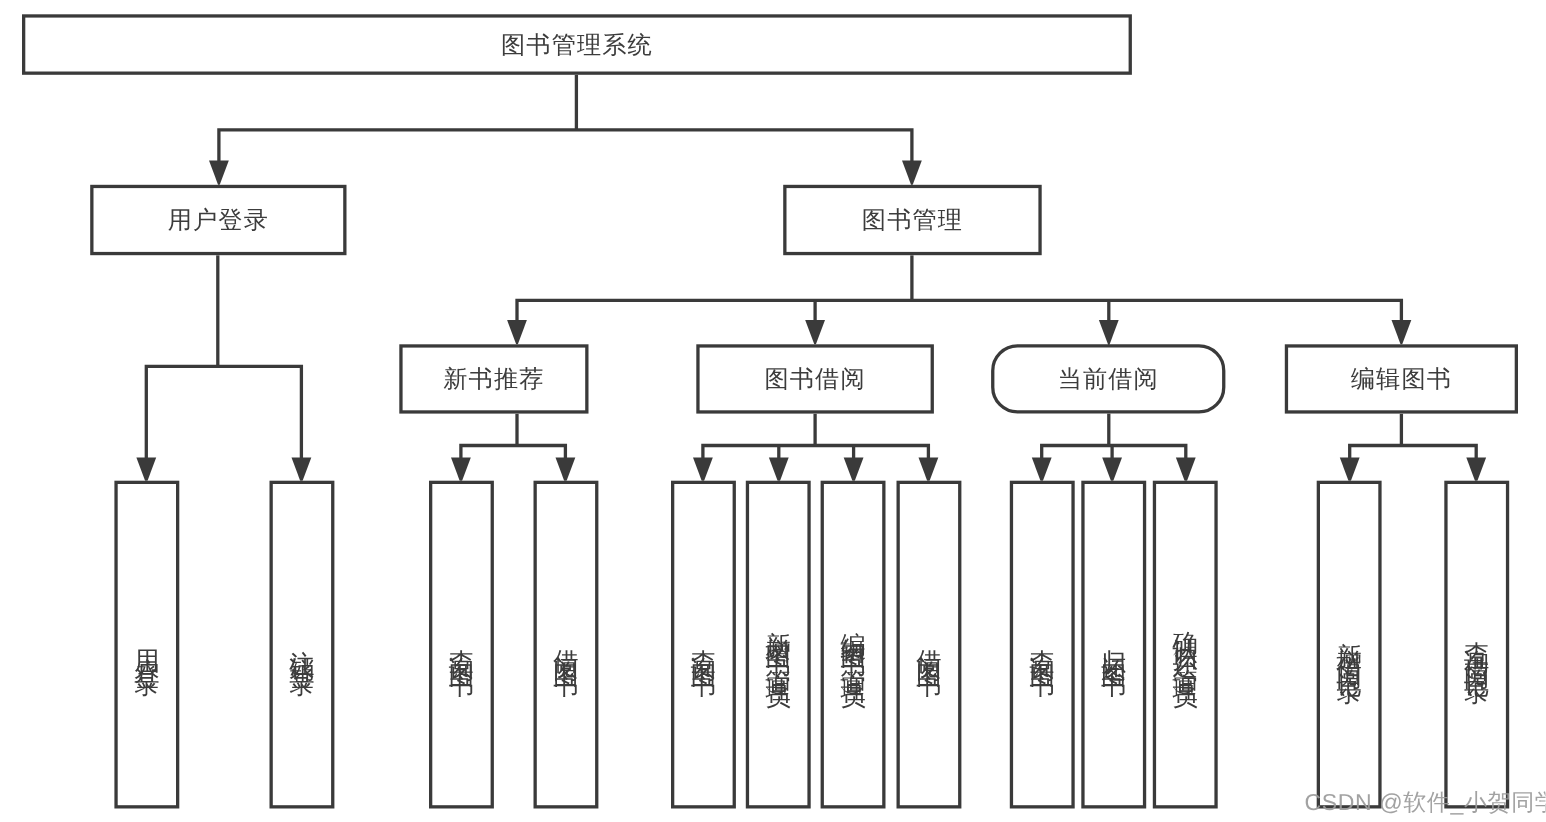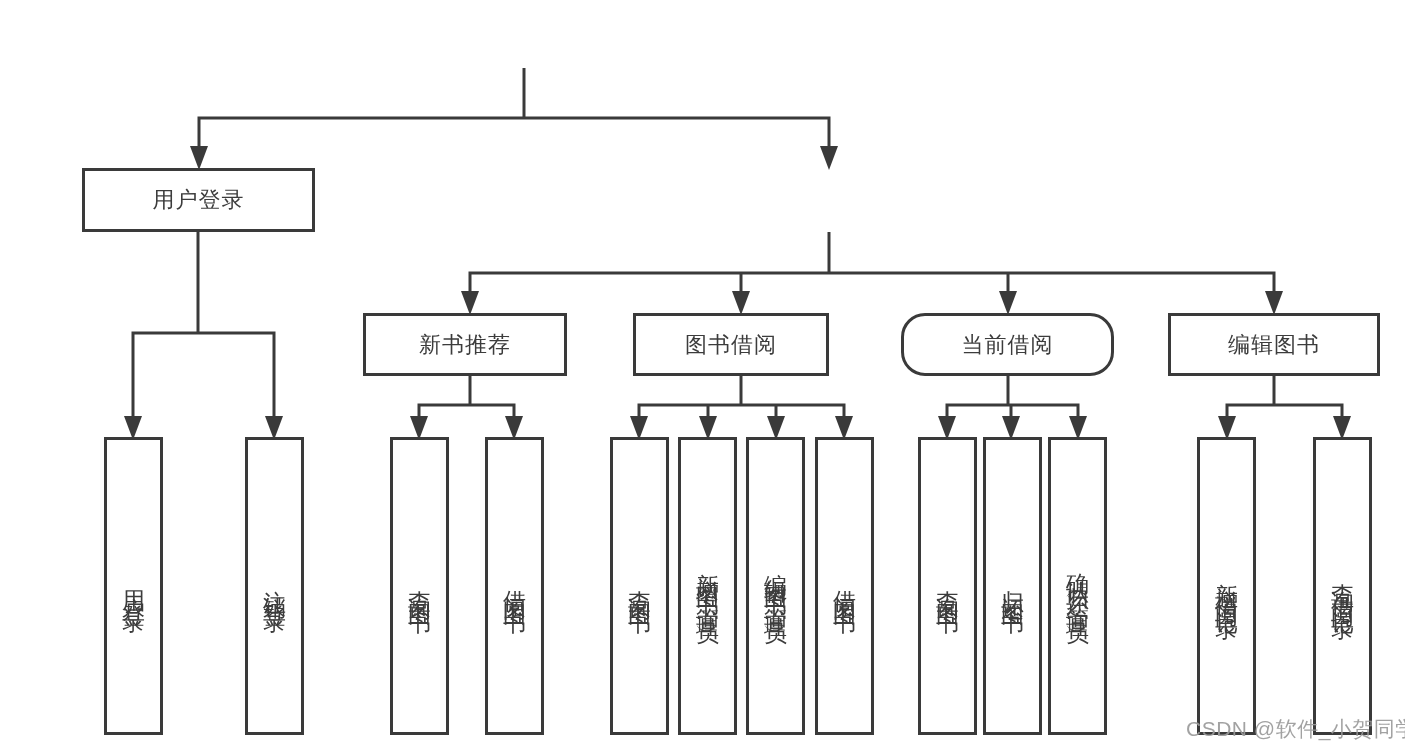--- a/index.html
+++ b/index.html
@@ -25,22 +25,22 @@
   .hbox { height: 64px; }
   .vbox {
     top: 437px; width: 59px; height: 298px;
     writing-mode: vertical-rl; text-orientation: mixed;
     font-size: 23px; letter-spacing: 7px; line-height: 1;
   }
   .root  { left: 20px;  top: 13px;  width: 1009px; height: 55px; }
   .l2a   { left: 82px;  top: 168px; width: 233px; }
   .l2b   { left: 712px; top: 168px; width: 235px; }
   .l3    { top: 313px; height: 63px; }
-  .l3a   { left: 363px;  width: 204px; }
-  .l3b   { left: 633px;  width: 196px; }
+  .l3a   { left: 363px;  width: 172px; }
+  .l3b   { left: 633px;  width: 216px; }
   .l3c   { left: 901px;  width: 213px; border-radius: 24px; }
   .l3d   { left: 1168px; width: 212px; }
   .lf1  { left: 104px; }  .lf2  { left: 245px; }
   .lf3  { left: 390px; }  .lf4  { left: 485px; }
   .lf5  { left: 610px; }  .lf6  { left: 678px; }
   .lf7  { left: 746px; }  .lf8  { left: 815px; }
   .lf9  { left: 918px; }  .lf10 { left: 983px; }
   .lf11 { left: 1048px; }
   .lf12 { left: 1197px; } .lf13 { left: 1313px; }
   .watermark {
@@ -99,22 +99,24 @@
       <polygon points="767,416 785,416 776,440"></polygon>
       <polygon points="835,416 853,416 844,440"></polygon>
       <polygon points="938,416 956,416 947,440"></polygon>
       <polygon points="1002,416 1020,416 1011,440"></polygon>
       <polygon points="1069,416 1087,416 1078,440"></polygon>
       <polygon points="1218,416 1236,416 1227,440"></polygon>
       <polygon points="1333,416 1351,416 1342,440"></polygon>
     </g>
   </svg>
 
+  <div class="box root">图书管理系统</div>
 
   <div class="box hbox l2a">用户登录</div>
+  <div class="box hbox l2b">图书管理</div>
 
   <div class="box l3 l3a">新书推荐</div>
   <div class="box l3 l3b">图书借阅</div>
   <div class="box l3 l3c">当前借阅</div>
   <div class="box l3 l3d">编辑图书</div>
 
   <div class="box vbox lf1">用户登录</div>
   <div class="box vbox lf2">注销登录</div>
 
   <div class="box vbox lf3">查询图书</div>

